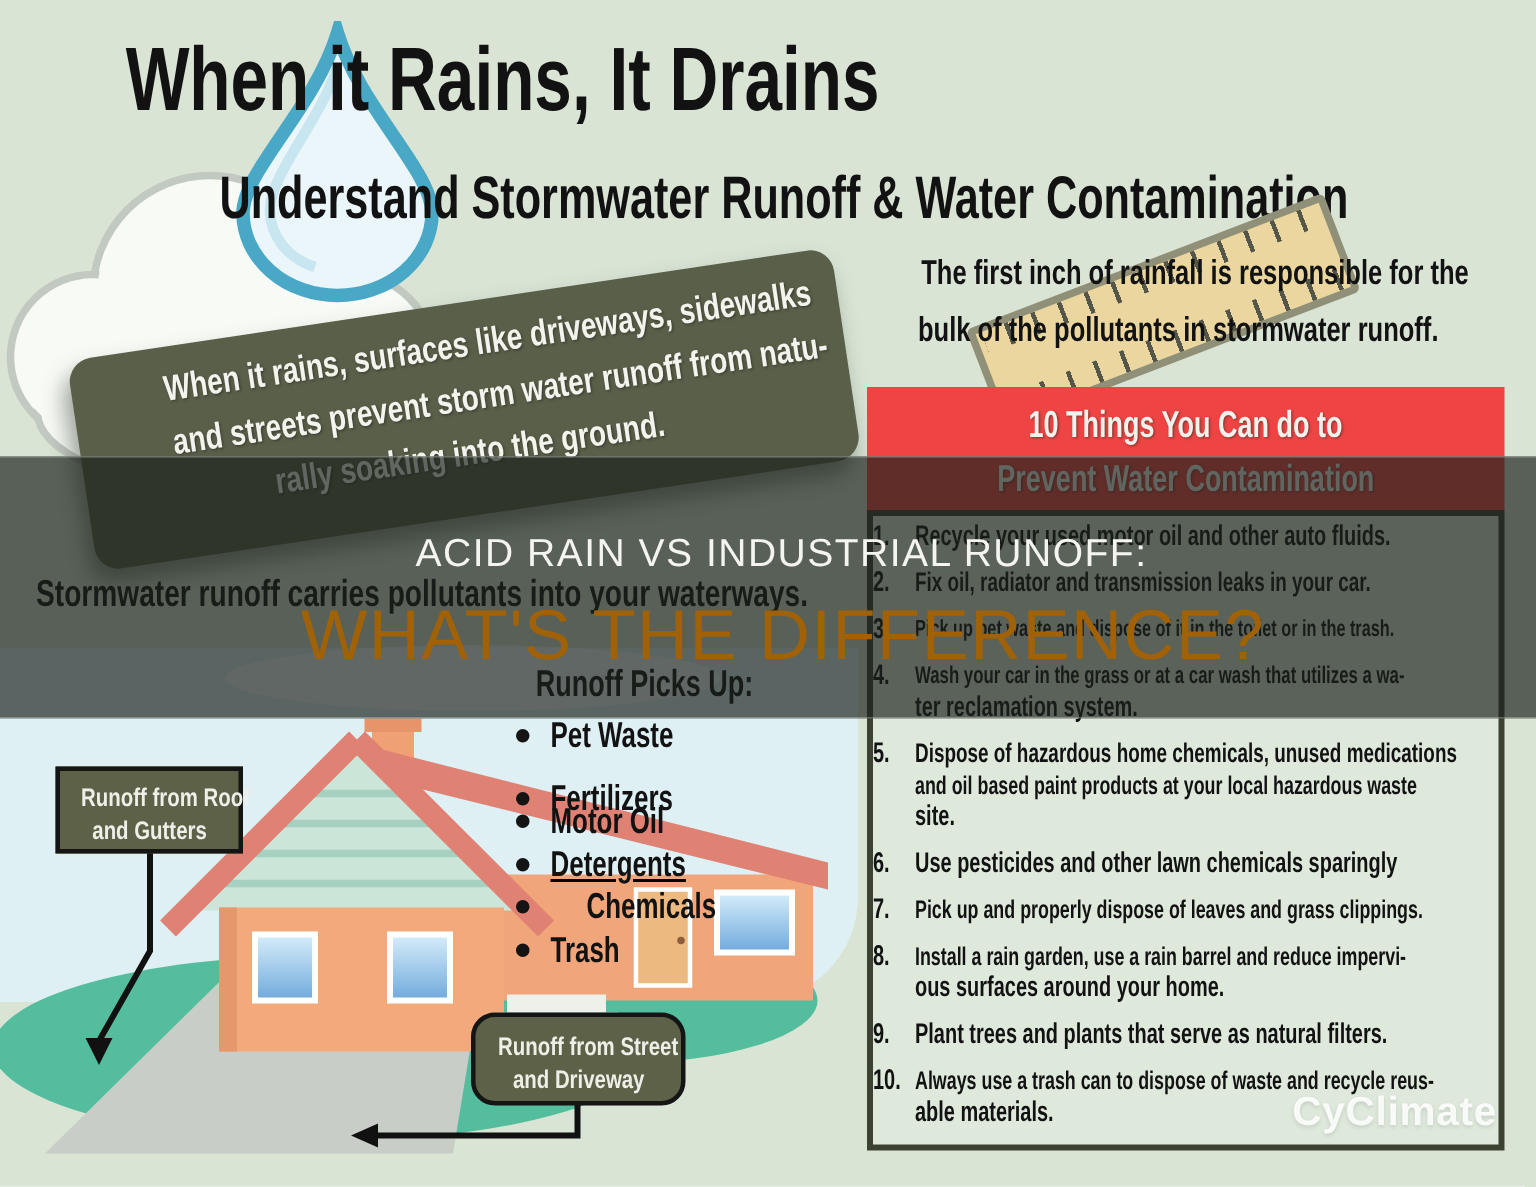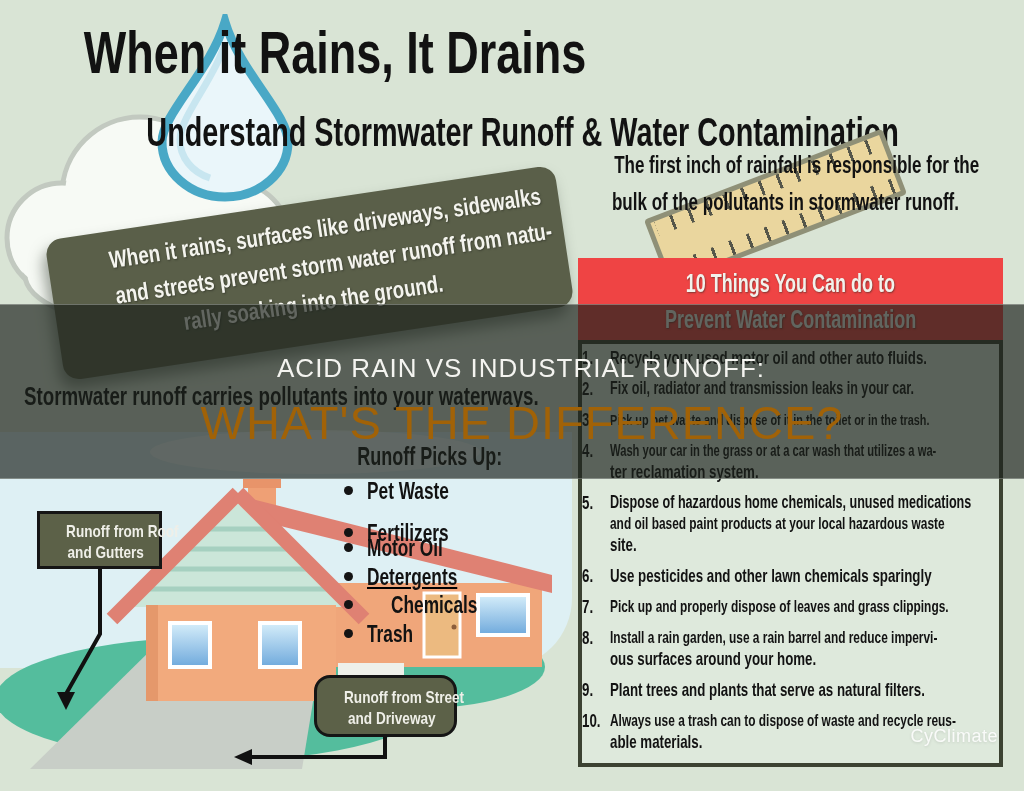--- a/index.html
+++ b/index.html
@@ -8,41 +8,41 @@
   .abs{position:absolute;}
   .nowrap{white-space:nowrap;}
   .cline{display:flex;justify-content:flex-start;width:100%;}
   .cline > span{white-space:nowrap;display:inline-block;transform-origin:center;}
 
   
   .title-line > span{font-size:60px;font-weight:bold;color:#121212;transform:scaleX(0.75);}
   .subtitle-line > span{font-size:40px;font-weight:bold;color:#121212;transform:scaleX(0.72);}
 
   
-  .firstinch{left:550px;top:148px;width:470px;text-align:center;}
+  .firstinch{left:550px;top:164px;width:470px;text-align:center;}
   .firstinch .fi-line{line-height:35px;}
   .firstinch span{display:inline-block;white-space:nowrap;font-size:23px;font-weight:bold;color:#121212;transform:scaleX(0.74);transform-origin:center;}
 
   
   .ruler{left:648px;top:172px;width:245px;height:60px;background:#EAD69E;border:5px solid #8F9077;border-radius:4px;transform:rotate(-21deg);}
   .ruler .tick-top{position:absolute;top:0;left:4px;right:4px;height:15px;background:repeating-linear-gradient(90deg,transparent 0 16px,#55564A 16px 19px);}
   .ruler .tick-bot{position:absolute;bottom:0;left:12px;right:4px;height:15px;background:repeating-linear-gradient(90deg,transparent 0 16px,#55564A 16px 19px);}
 
   
   .quotebox{left:52px;top:202px;width:515px;height:142px;background:#5A5F49;border-radius:16px;transform:rotate(-8.5deg);box-shadow:-5px 9px 14px rgba(60,70,58,0.5);text-align:center;padding-top:12px;box-sizing:border-box;}
   .quotebox .q-line{line-height:33px;}
   .quotebox span{display:inline-block;white-space:nowrap;font-size:24px;font-weight:bold;color:#F4F4EE;transform:scaleX(0.78);transform-origin:center;text-shadow:1px 1px 2px rgba(40,44,34,0.6);}
 
   
   .sky{left:0;top:432px;width:572px;height:236px;background:#DEF0F4;border-bottom-right-radius:70px;}
   .skycloud{left:150px;top:430px;width:330px;height:44px;background:#F3FAFB;border-radius:50%;opacity:.85;}
 
   
   .tagbox{background:#5C6148;border:3px solid #151515;text-align:center;box-sizing:border-box;}
-  .tagbox .t-line{line-height:21px;margin-left:12px;}
+  .tagbox .t-line{line-height:21px;}
   .tagbox span{display:inline-block;white-space:nowrap;font-size:17px;font-weight:bold;color:#EFEFE8;transform:scaleX(0.8);transform-origin:center;}
   .tag-roof{left:37px;top:511px;width:125px;height:58px;padding-top:7px;}
   .tag-street{left:314px;top:675px;width:143px;height:62px;padding-top:9px;border-radius:16px;}
 
   
   .waterways{left:24px;top:382px;}
   .waterways span{display:inline-block;white-space:nowrap;font-size:25px;font-weight:bold;color:#101010;transform:scaleX(0.75);transform-origin:left;}
   .rpu{left:0;top:442px;width:860px;text-align:center;}
   .rpu span{display:inline-block;white-space:nowrap;font-size:25px;font-weight:bold;color:#101010;transform:scaleX(0.72);transform-origin:center;}
 
@@ -61,21 +61,21 @@
   .p-num{width:40px;flex:none;font-weight:bold;color:#121212;font-size:19px;line-height:21px;}
   .p-lines{flex:1;}
   .p-line{white-space:nowrap;font-weight:bold;color:#121212;line-height:21px;}
   .s19{font-size:19px;} .s18{font-size:18px;} .s17{font-size:17px;} .s16{font-size:16px;} .s15{font-size:15.5px;}
 
   
   .overlay-band{left:0;top:304px;width:1024px;height:173px;background:rgba(28,34,28,0.68);border-top:1px solid rgba(230,235,228,0.35);border-bottom:1px solid rgba(230,235,228,0.3);}
   .banner1{left:0;top:353px;width:1024px;text-align:center;text-indent:18px;font-size:26px;letter-spacing:1px;color:#F4F4F0;}
   .banner2{left:0;top:395px;width:1024px;text-align:center;text-indent:20px;font-size:47px;letter-spacing:1px;color:#a16207;}
 
-  .watermark{right:26px;top:726px;font-size:18px;font-weight:400;letter-spacing:.5px;color:rgba(255,255,255,0.87);text-shadow:0 1px 3px rgba(0,0,0,0.12);}
+  .watermark{right:26px;top:726px;font-size:27px;font-weight:700;letter-spacing:.5px;color:rgba(255,255,255,0.87);text-shadow:0 1px 3px rgba(0,0,0,0.12);}
 </style>
 </head>
 <body>
 
 <div id="stage">
 
   <svg class="abs" style="left:0px;top:80px;" width="320" height="260" viewBox="0 0 320 260">
     <g stroke="#C2C9C0" stroke-width="5" fill="#F7FAF5">
       <circle cx="140" cy="115" r="78"></circle>
       <circle cx="62" cy="158" r="55"></circle>

